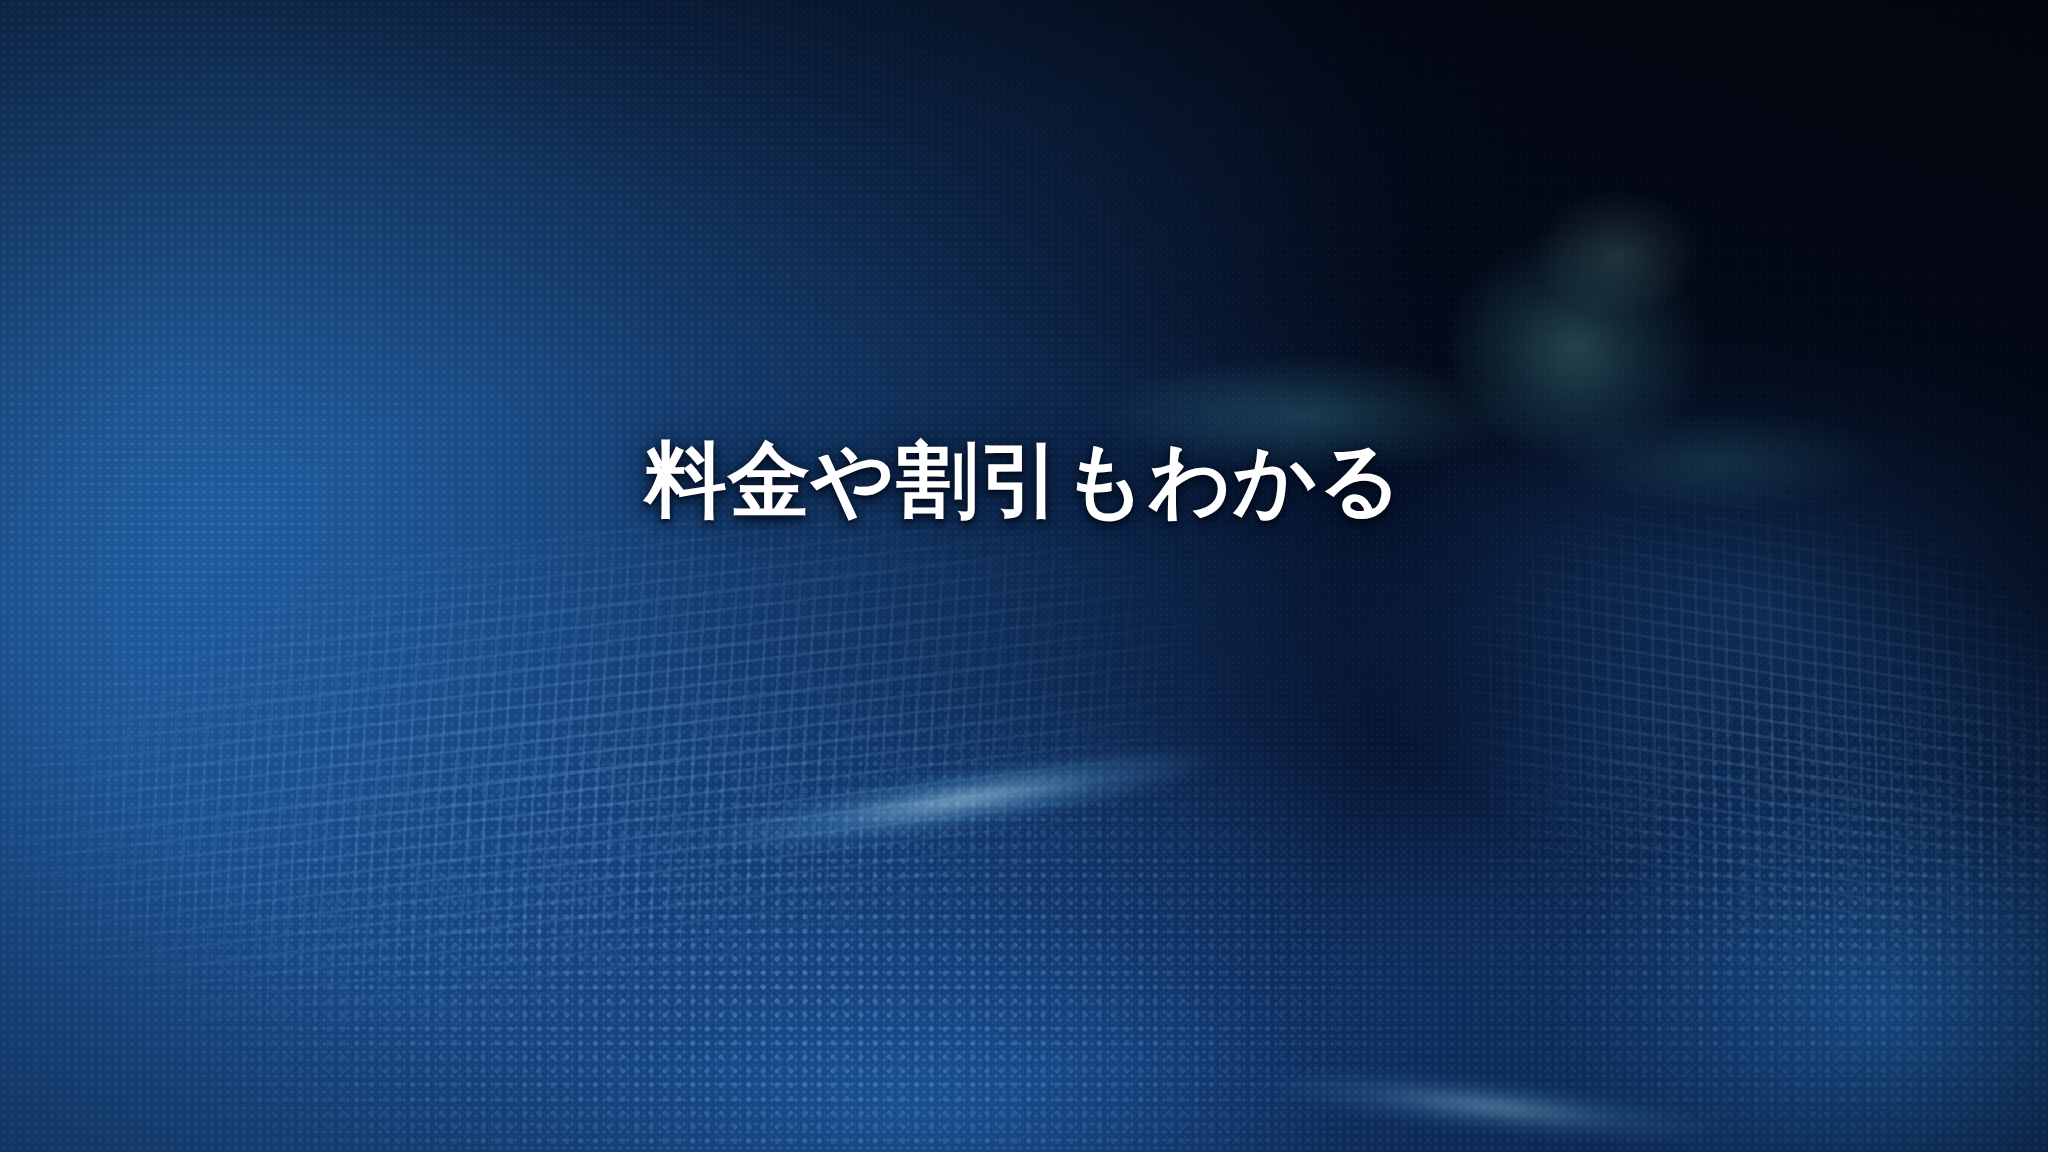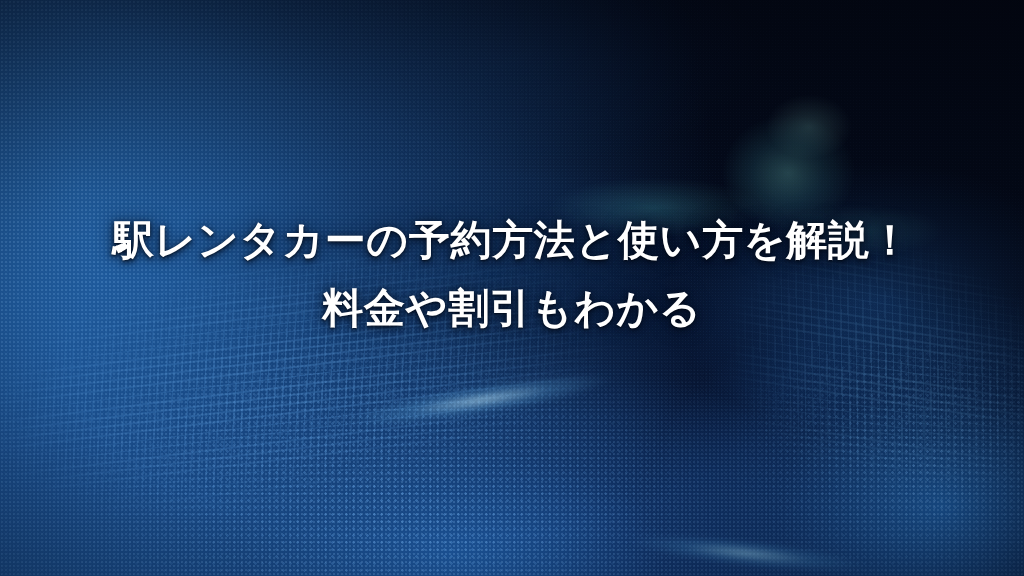--- a/index.html
+++ b/index.html
@@ -196,17 +196,16 @@
   <div class="bg-layer halftone"></div>
   <div class="bg-layer dots-fine"></div>
   <div class="bg-layer dots-mid"></div>
   <div class="grid-sheet"></div>
   <div class="grid-sheet-right"></div>
   <div class="crest"></div>
   <div class="crest-2"></div>
   <div class="bg-layer vignette"></div>
 
   <div class="title-block">
-    <span class="title-line">駅レンタカーの予約方法と使い方を解説！</span>
     <span class="title-line">料金や割引もわかる</span>
   </div>
 
 </div>
 
 </body></html>

